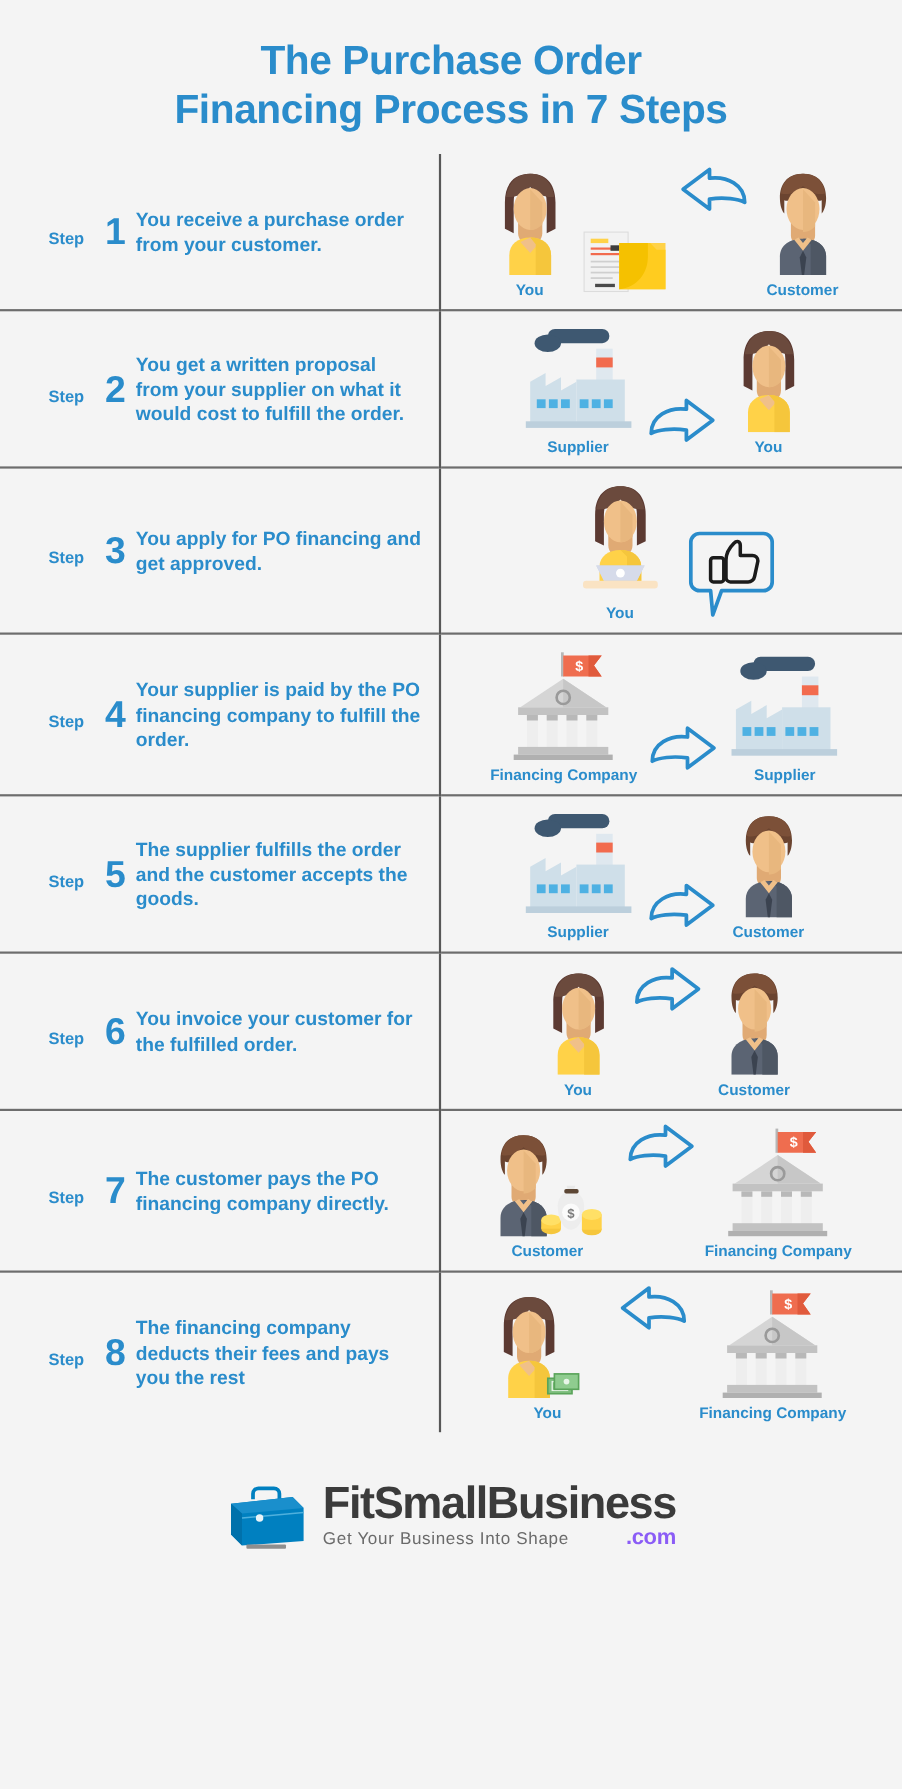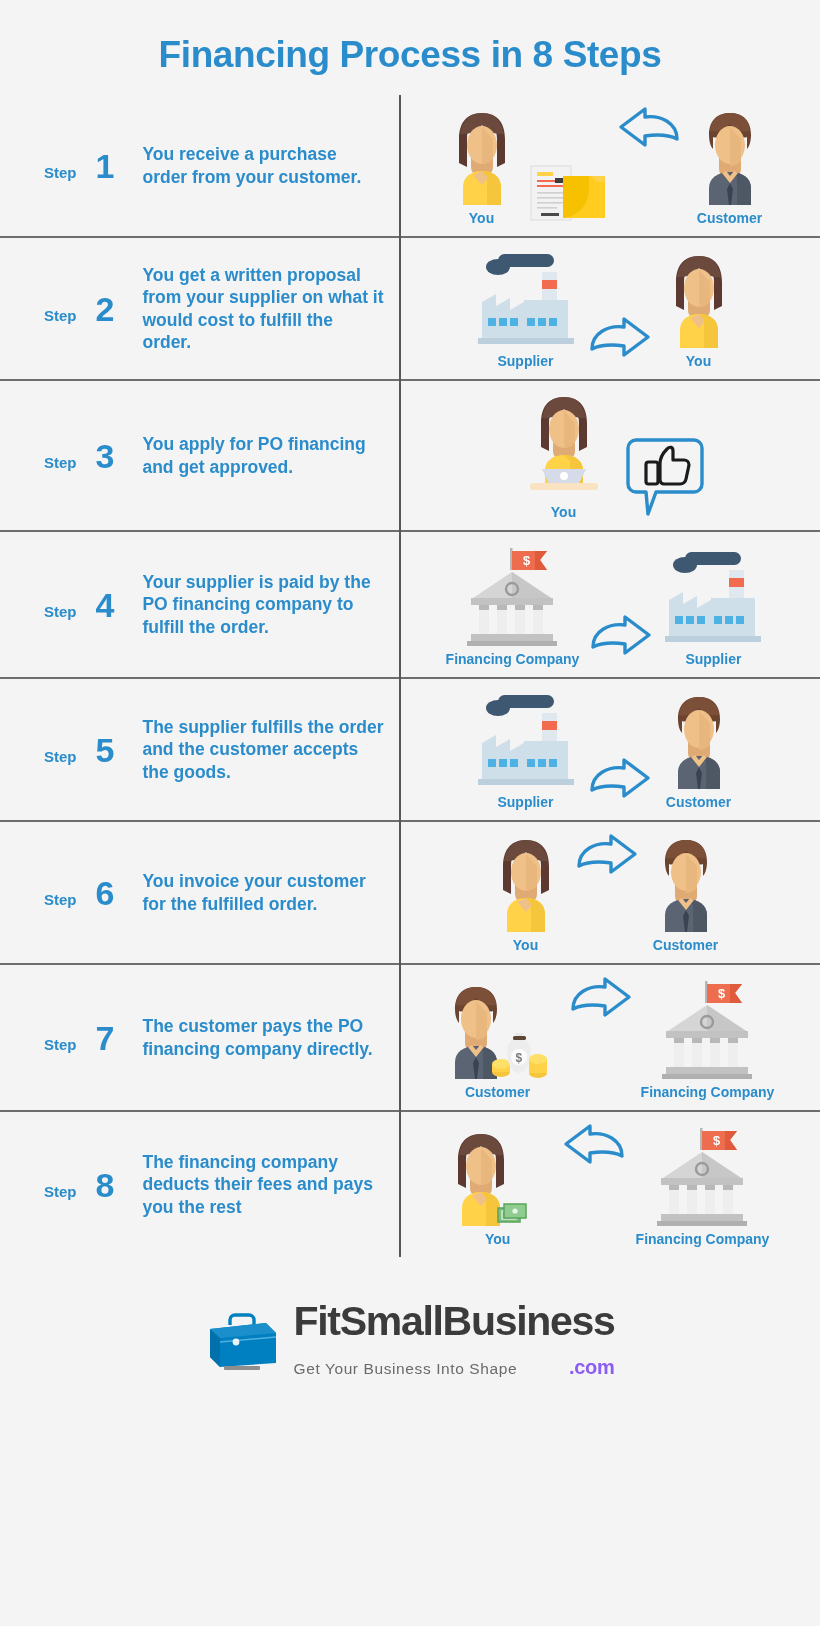--- a/index.html
+++ b/index.html
@@ -76,21 +76,20 @@
     color: #2a8ccb;
     font-size: 34px;
     font-weight: bold;
     line-height: 1;
   }
   .step-desc {
     color: #2a8ccb;
     font-size: 17.5px;
     font-weight: bold;
     line-height: 1.28;
-    margin-left: 19px;
   }
 
   
   .scene {
     display: flex;
     align-items: flex-end;
     justify-content: center;
     gap: 6px;
     min-height: 112px;
   }
@@ -139,41 +138,42 @@
     color: #3b3b3b;
     font-size: 41px;
     font-weight: bold;
     letter-spacing: -1.3px;
     line-height: 1;
   }
   .logo-tag-row {
     display: flex;
     align-items: baseline;
     justify-content: space-between;
-    margin-top: 14px;
+    margin-top: 0;
   }
   .logo-tagline {
     color: #6a6a6a;
     font-size: 15.5px;
     letter-spacing: 0.6px;
   }
   .logo-dotcom {
     color: #8b5cf6;
     font-size: 20px;
     font-weight: bold;
     letter-spacing: -0.3px;
   }
 </style>
 </head>
 <body>
 
 <div class="page">
 
   <div class="title-block">
-    <div class="title-line">Financing Process in 8 Steps</div>
+    <div class="title-line">The Purchase Order</div>
+    <div class="title-line">Financing Process in 7 Steps</div>
   </div>
 
   <table class="steps">
     <tbody id="steps-body">
         <tr>
           <td class="cell-text">
             <div class="step-row">
               <div class="step-tag">
                 <span class="step-word">Step</span>
                 <span class="step-num">1</span>

